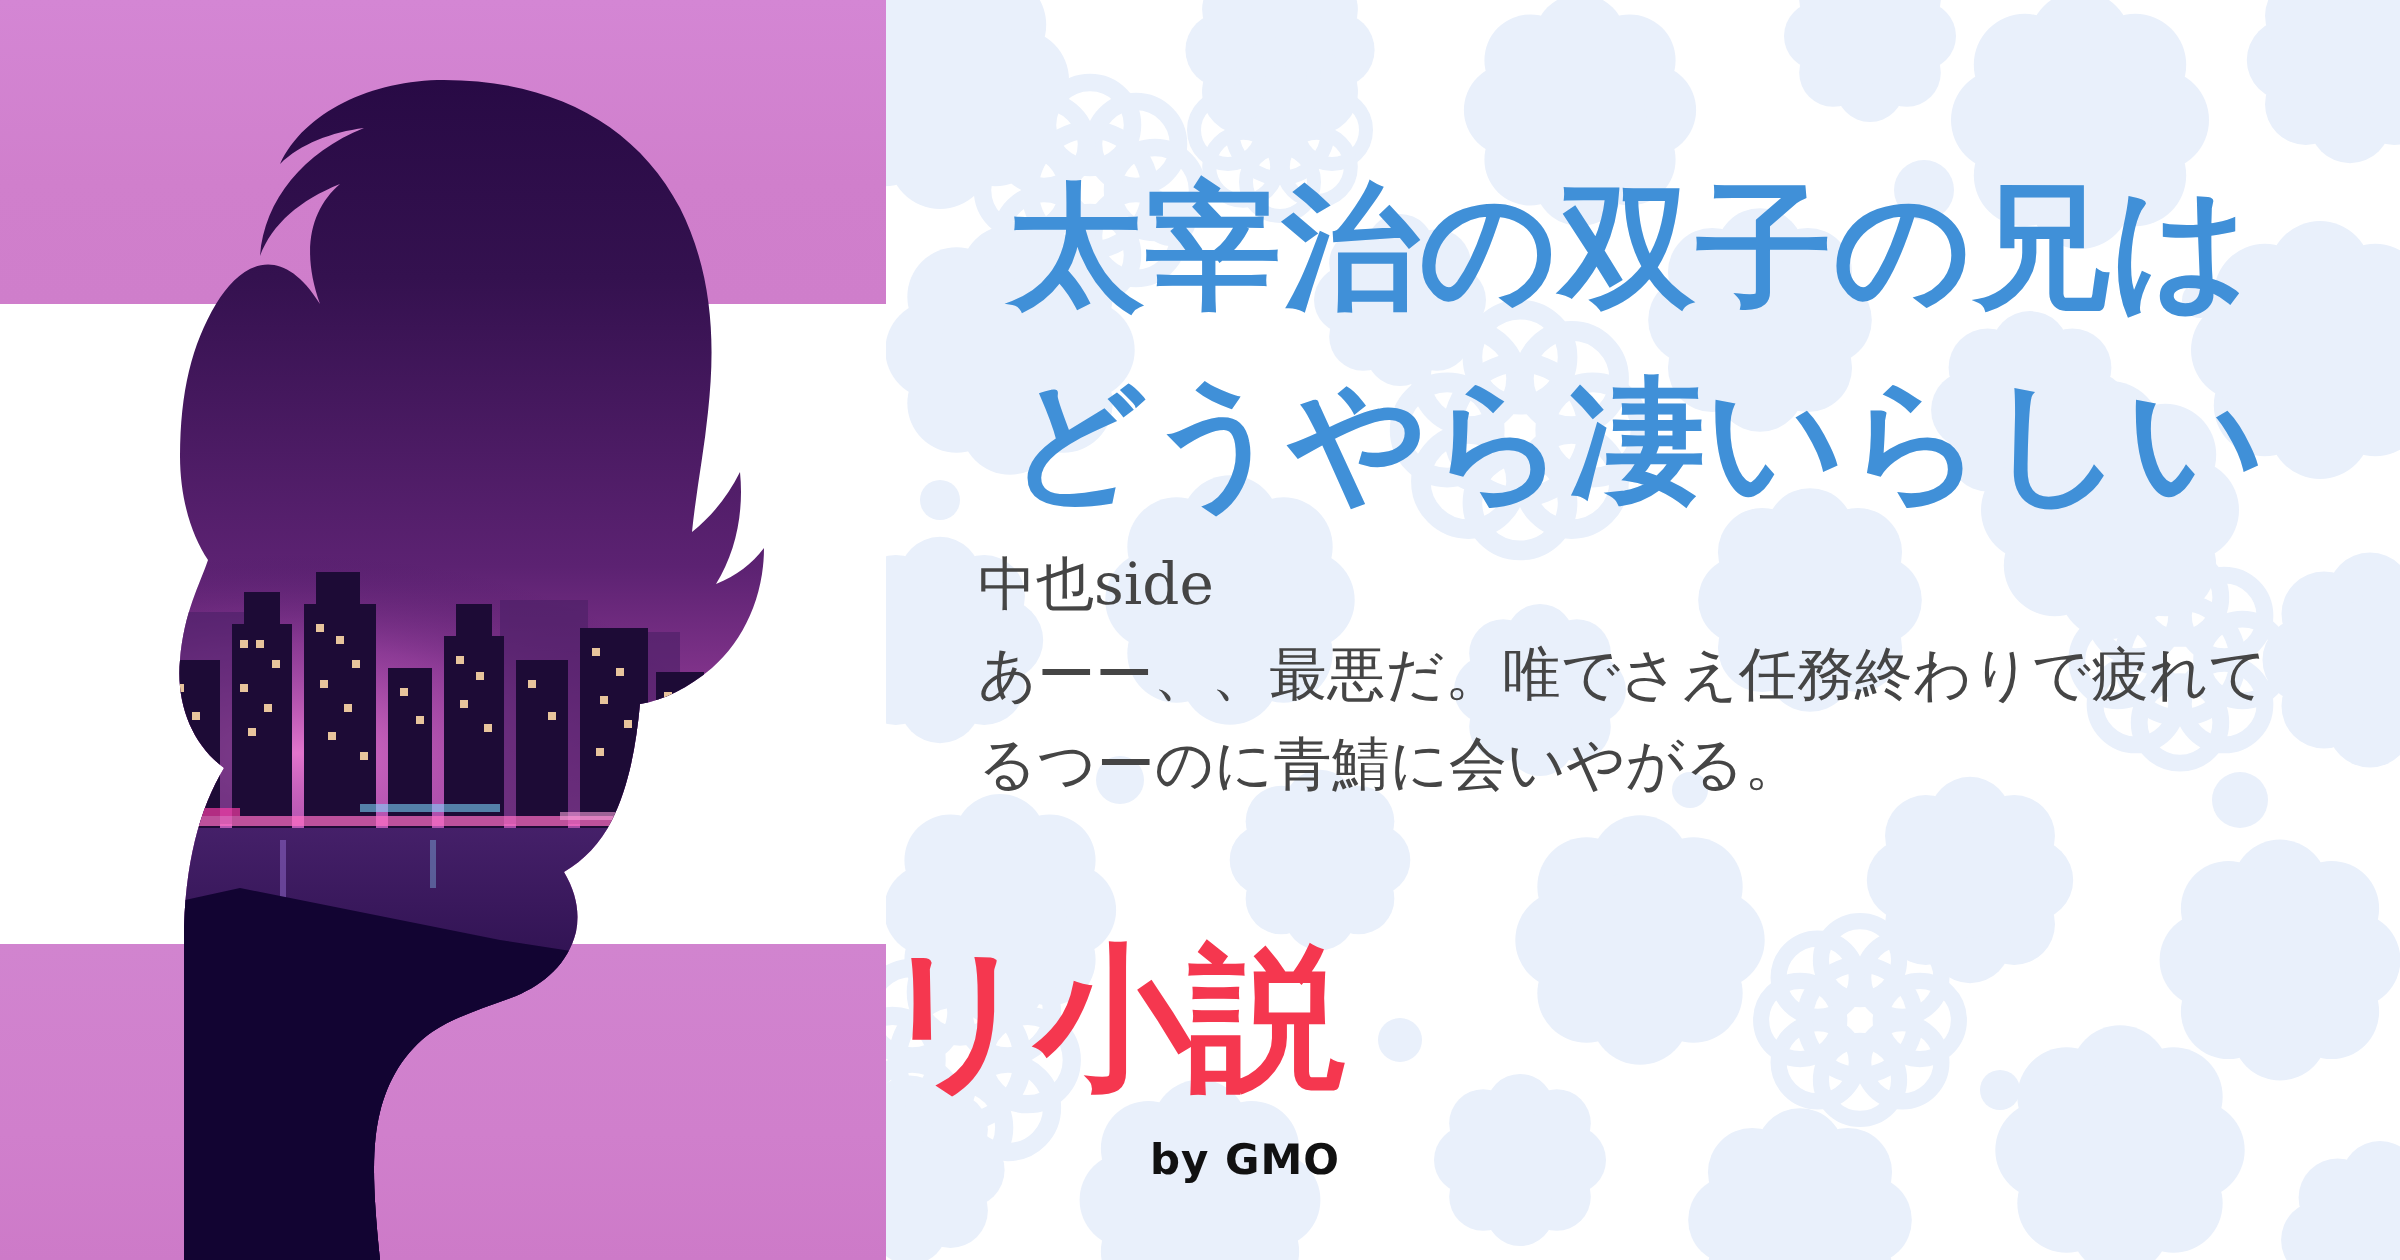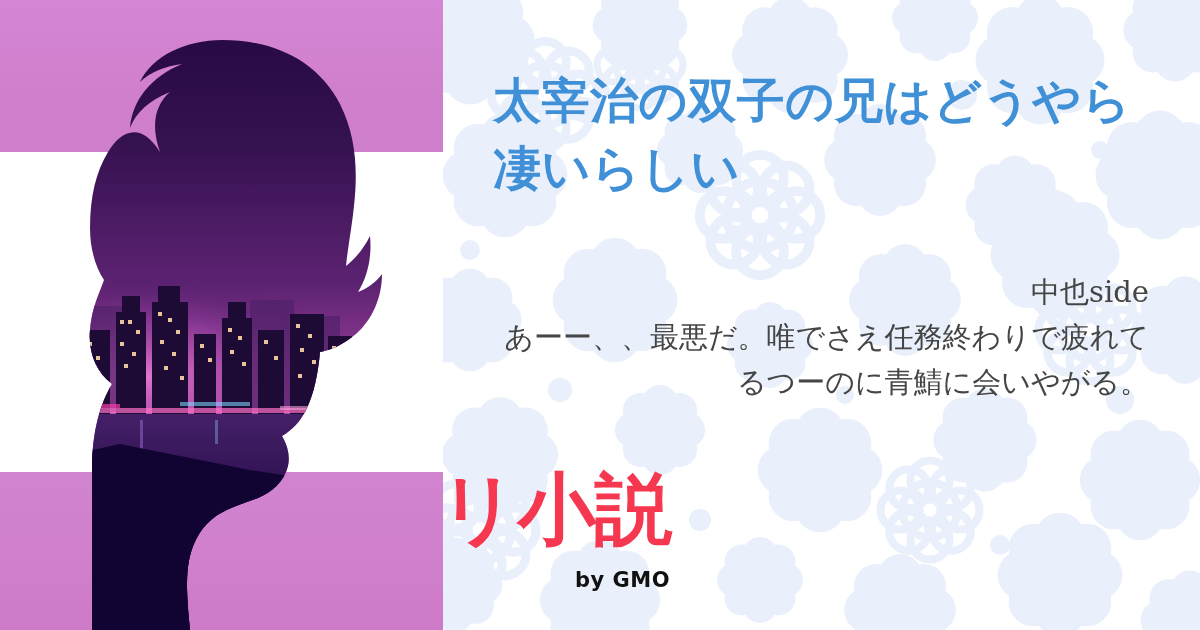--- a/index.html
+++ b/index.html
@@ -73,43 +73,42 @@
     width: 680px;
     height: 630px;
     z-index: 3;
   }
 
   #title {
     position: absolute;
     top: 62px;
     left: 0;
     width: 660px;
-    margin: 4px;
+    margin: 15px;
     font-family: "DejaVu Sans", "Liberation Sans", sans-serif;
-    font-size: 48px;
+    font-size: 68px;
     line-height: 1.42;
     font-weight: 700;
     letter-spacing: 0.5px;
     color: #4090d8;
     white-space: pre-wrap;
   }
 
   #excerpt {
     position: absolute;
     top: 270px;
     left: 0;
     width: 660px;
     margin: 0;
     font-family: "DejaVu Serif", "Liberation Serif", serif;
     font-size: 29px;
     line-height: 1.56;
     font-weight: 400;
     color: #454545;
     white-space: pre-wrap;
-    text-align: right;
   }
 
   
   #logo {
     position: absolute;
     left: 250px;
     top: 468px;
     width: 430px;
     height: 135px;
   }

